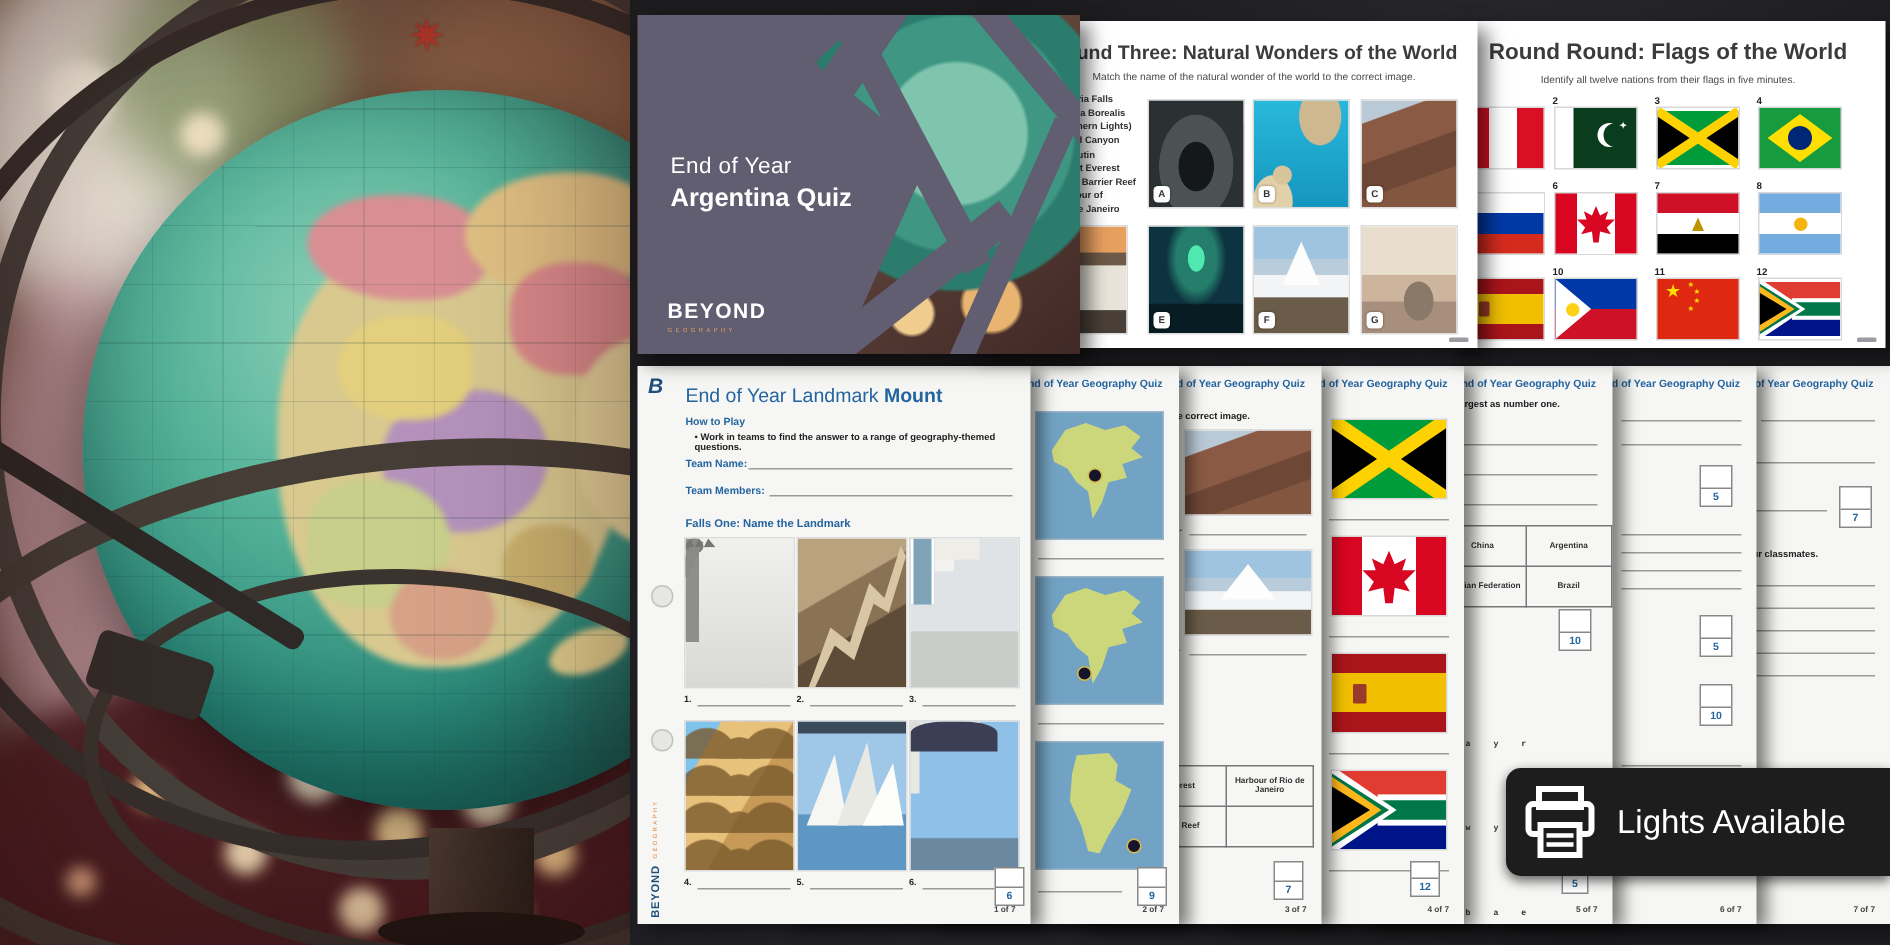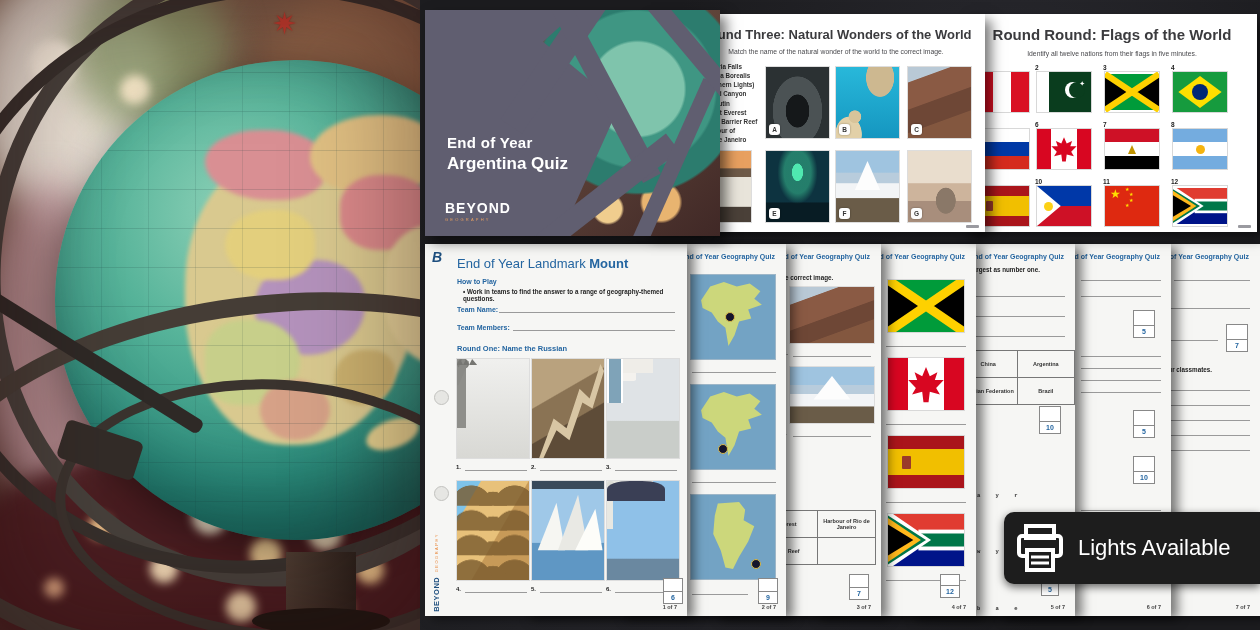--- a/index.html
+++ b/index.html
@@ -25,21 +25,21 @@
   .slide{position:absolute;background:#fff;box-shadow:6px 6px 12px rgba(0,0,0,.55);}
   
   #slide-title{left:425px;top:10px;width:295px;height:226px;z-index:35;overflow:hidden;
     background:radial-gradient(circle at 72% 35%,#7fc4ac 0 18%,#3f9683 19% 30%,#2c7c6e 31% 40%,transparent 41%),
     radial-gradient(circle at 78% 30%,#dcc78e 0 8%,#cf8f8a 9% 14%,transparent 15%),
     radial-gradient(circle at 80% 85%,#e8b470 0 6%,transparent 7%),
     radial-gradient(circle at 62% 88%,#f0cd8e 0 5%,transparent 6%),
     linear-gradient(140deg,#7a5a48 0%,#5d4238 55%,#402826 100%);}
   .shard{position:absolute;background:#605e70;}
   #ts-text{position:absolute;left:22px;top:92px;color:#fff;z-index:5;}
-  #ts-kicker{font-size:15px;font-weight:700;letter-spacing:.3px;margin-top:32px;}
+  #ts-kicker{font-size:15px;font-weight:400;letter-spacing:.3px;}
   #ts-title{font-size:17px;font-weight:700;margin-top:3px;}
   #ts-brand{position:absolute;left:20px;bottom:14px;color:#fff;z-index:5;line-height:1;}
   #ts-brand .b1{font-size:14px;font-weight:800;letter-spacing:1px;}
   #ts-brand .b2{font-size:4px;letter-spacing:2.2px;color:#e8a060;display:block;margin-top:2px;}
   
   .rs-title{position:absolute;left:0;right:8px;text-align:center;font-weight:700;color:#3b3b3e;white-space:nowrap;}
   .rs-sub{position:absolute;left:0;right:8px;text-align:center;color:#4a4a4e;white-space:nowrap;}
   #slide-r3{left:645px;top:14px;width:340px;height:218px;z-index:34;overflow:hidden;}
   #slide-r4{left:965px;top:14px;width:292px;height:218px;z-index:33;overflow:hidden;}
   #r3-names{position:absolute;left:58px;top:48px;width:80px;font-size:6.3px;line-height:1.45;color:#333;font-weight:600;}
@@ -483,21 +483,21 @@
     </div>
     <div class="abs" style="left:32px;top:12px;font-size:13px;color:#2465a0;">
       <span>End of Year Landmark </span><b>Mount</b>
     </div>
     <div class="bluebold" style="left:32px;top:34px;font-size:7px;">How to Play</div>
     <div class="frag" style="left:38px;top:44px;width:212px;font-weight:700;color:#222;">• Work in teams to find the answer to a range of geography-themed questions.</div>
     <div class="bluebold" style="left:32px;top:62px;font-size:7px;">Team Name:</div>
     <div class="pline" style="left:74px;top:68px;width:176px;"></div>
     <div class="bluebold" style="left:32px;top:80px;font-size:7px;">Team Members:</div>
     <div class="pline" style="left:88px;top:86px;width:162px;"></div>
-    <div class="bluebold" style="left:32px;top:100px;font-size:7.5px;">Round One: Name the Russian</div>
+    <div class="bluebold" style="left:32px;top:100px;font-size:7.5px;">Falls One: Name the Landmark</div>
 
     <div class="limg" style="left:31px;top:114px;">
       <div class="art" style="background:linear-gradient(#f0f0ee,#d8d8d4);"></div>
       <div class="art" style="left:44%;top:30%;width:13%;height:70%;background:#8e8e8a;position:absolute;inset:auto;"></div>
       <div class="art" style="left:42%;top:22%;width:16%;height:10%;background:#7e7e7a;border-radius:50%;position:absolute;inset:auto;"></div>
       <div class="art" style="left:30%;top:10%;width:10%;height:26%;background:#8a8a86;transform:rotate(24deg);position:absolute;inset:auto;"></div>
       <div class="art" style="left:36%;top:18%;width:28%;height:6%;background:#76766zz;position:absolute;inset:auto;background:#767672;clip-path:polygon(0 100%,15% 0,30% 100%,45% 0,60% 100%,75% 0,100% 100%);"></div>
     </div>
     <div class="limg" style="left:106px;top:114px;">
       <div class="art" style="background:linear-gradient(150deg,#b9a27e 0 35%,#8a7354 36% 60%,#5e4c38 61%);"></div>

